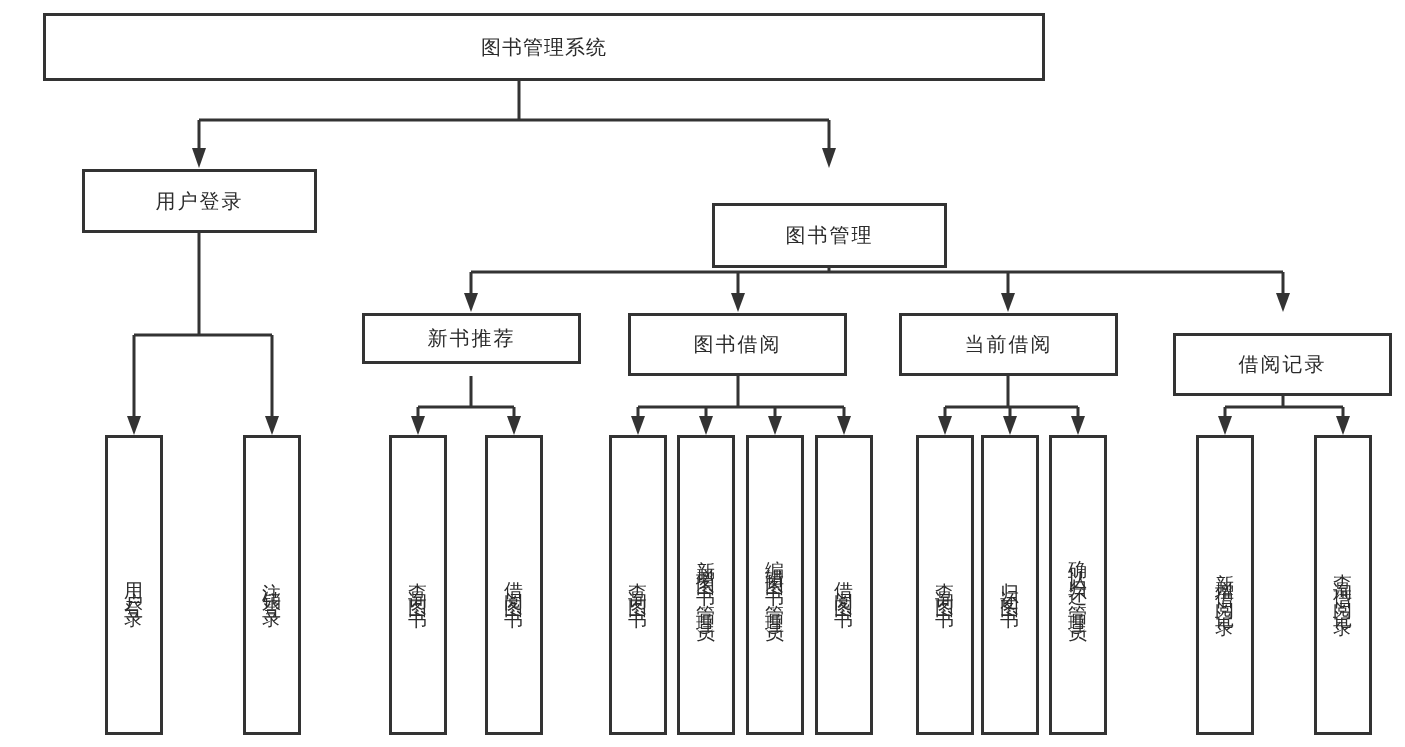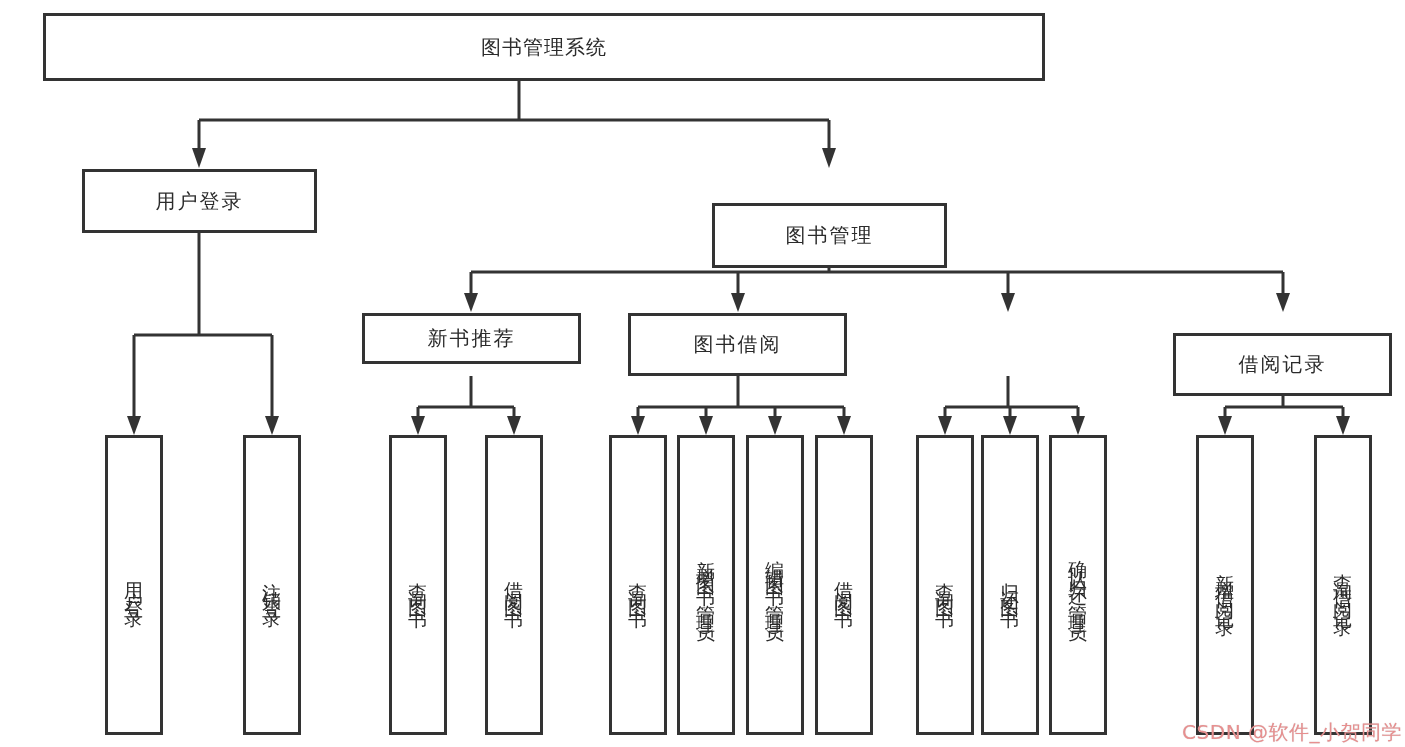--- a/index.html
+++ b/index.html
@@ -71,20 +71,23 @@
   <div class="node node-h" style="left:712px; top:169px; width:235px; height:65px;margin-top:34px;">
     <span>图书管理</span>
   </div>
 
   <div class="node node-h" style="left:362px; top:313px; width:219px; height:51px;">
     <span>新书推荐</span>
   </div>
   <div class="node node-h" style="left:628px; top:313px; width:219px; height:63px;">
     <span>图书借阅</span>
   </div>
+  <div class="node node-h" style="left:899px; top:313px; width:219px; height:63px;">
+    <span>当前借阅</span>
+  </div>
   <div class="node node-h" style="left:1173px; top:313px; width:219px; height:63px;margin-top:20px;">
     <span>借阅记录</span>
   </div>
 
   <div class="node leaf" style="left:105px; top:435px; width:58px; height:300px;">
     <span>用户登录</span>
   </div>
   <div class="node leaf" style="left:243px; top:435px; width:58px; height:300px;">
     <span>注销登录</span>
   </div>
@@ -119,14 +122,13 @@
     <span>确认归还（管理员）</span>
   </div>
 
   <div class="node leaf" style="left:1196px; top:435px; width:58px; height:300px;">
     <span>新增借阅记录</span>
   </div>
   <div class="node leaf" style="left:1314px; top:435px; width:58px; height:300px;">
     <span>查询借阅记录</span>
   </div>
 
-  <div class="watermark">CSDN @软件_小贺同学</div>
 </div>
 
 </body></html>

